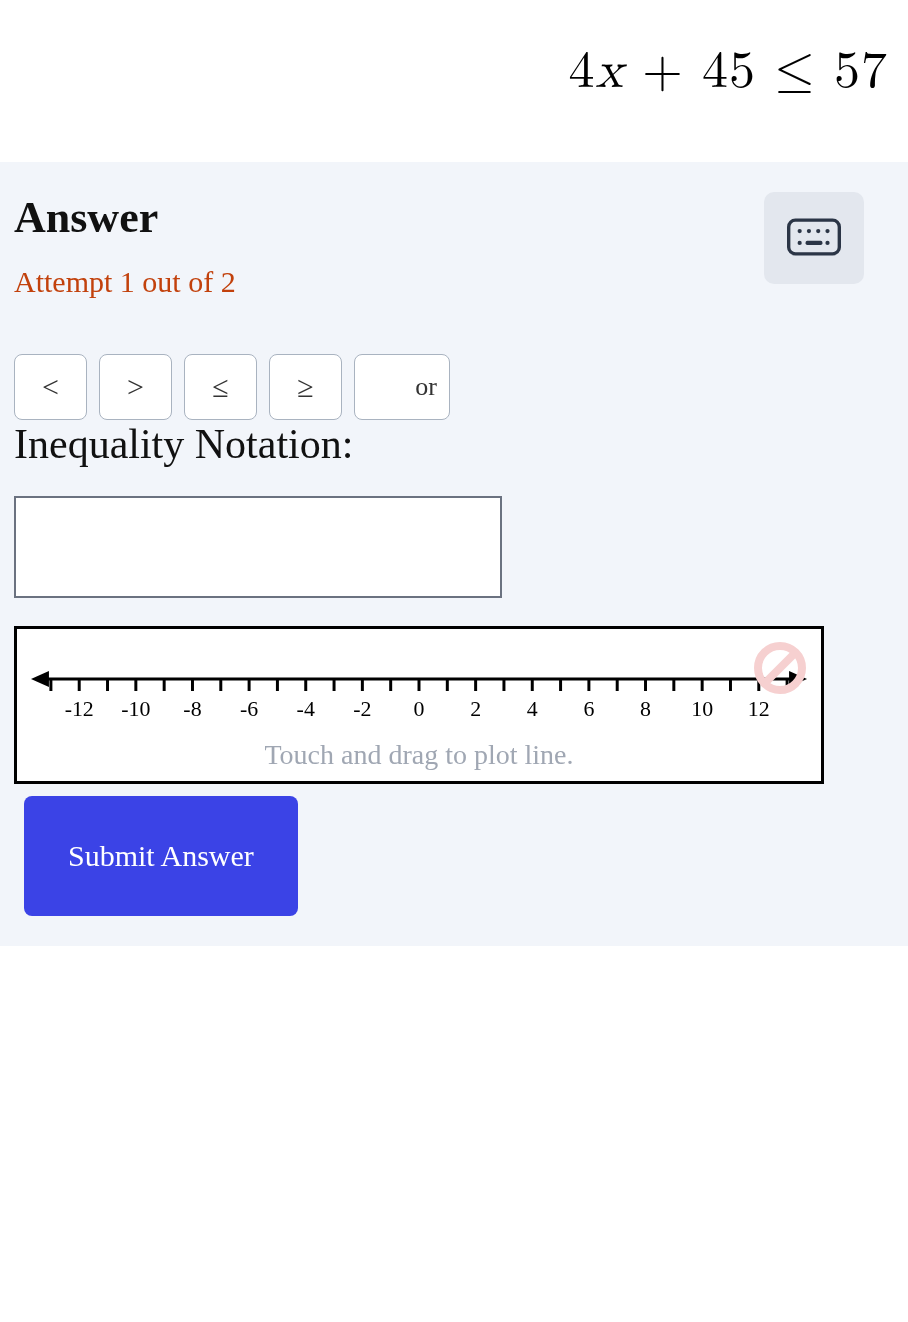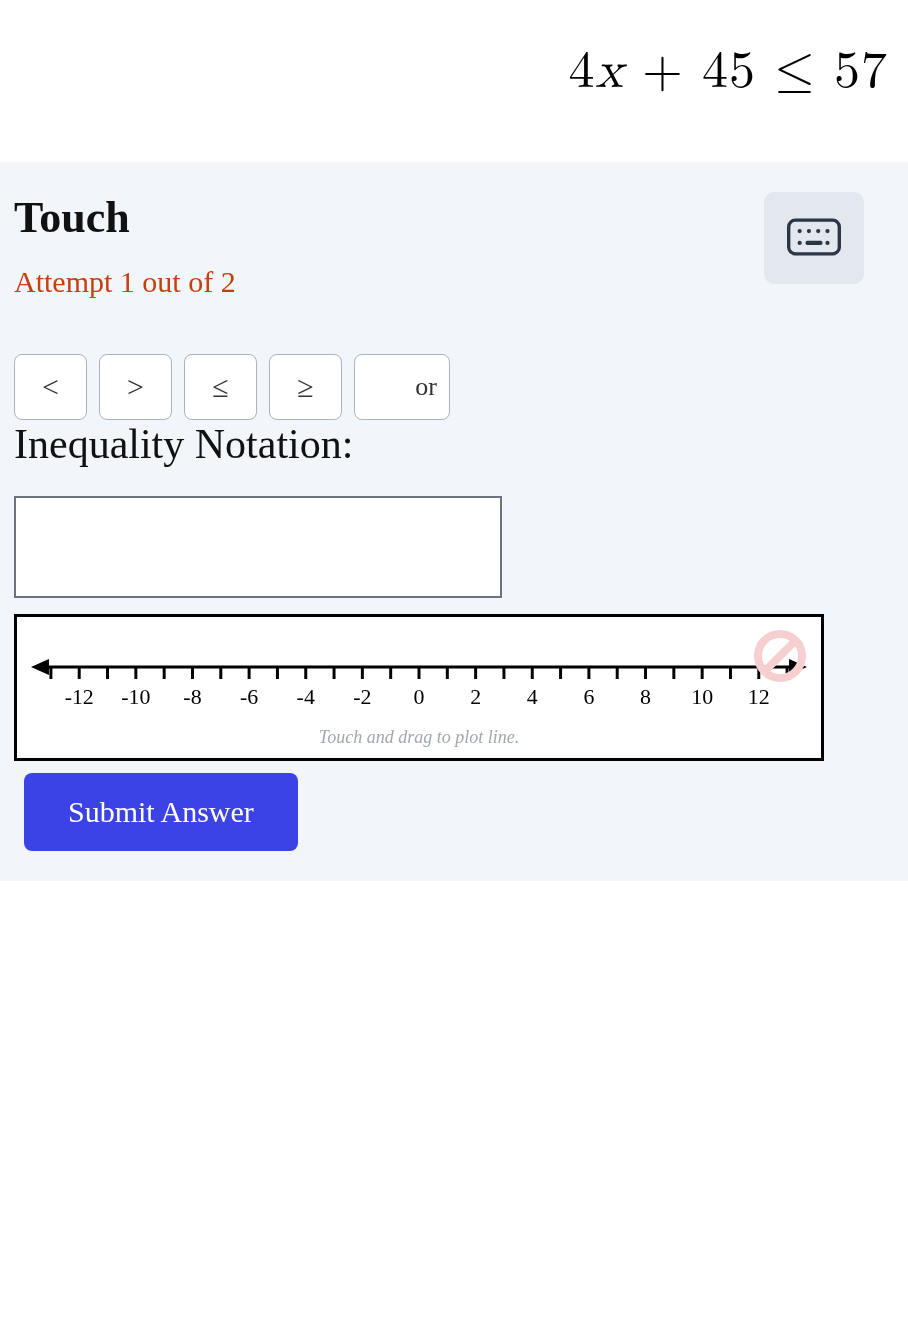--- a/index.html
+++ b/index.html
@@ -92,21 +92,21 @@
       margin-top: 28px;
       width: 488px;
       height: 102px;
       background: #fff;
       border: 2px solid #6b7280;
       font-size: 30px;
       padding: 0 12px;
       font-family: Georgia, serif;
     }
     .number-line-wrap {
-      margin-top: 16px;
+      margin-top: 28px;
       width: 810px;
       border: 3px solid #000;
       background: #fff;
       padding: 22px 14px 10px;
       position: relative;
     }
     .clear-icon {
       position: absolute;
       top: 12px;
       right: 14px;
@@ -114,33 +114,32 @@
       height: 54px;
     }
     .nl-svg {
       width: 100%;
       height: 80px;
       display: block;
     }
     .nl-hint {
       text-align: center;
       color: #a0a7b3;
-      font-size: 18px;
-      font-style: italic;
+      font-size: 28px;
       margin-top: 8px;
       font-family: Georgia, serif;
     }
     .submit-btn {
       margin-top: 12px;
       margin-left: 10px;
       background: #3b43e6;
       color: #fff;
       border: none;
       font-size: 30px;
-      padding: 22px 44px;
+      padding: 43px 44px;
       border-radius: 8px;
       cursor: pointer;
       font-family: Georgia, serif;
     }
     .tick-label {
       font-family: Georgia, serif;
       font-size: 22px;
       fill: #000;
       text-anchor: middle;
     }
@@ -150,21 +149,21 @@
 
 <div class="question-area">
   <div class="formula">
     <span>4</span><span class="var">x</span><span> + </span><span>45</span><span> ≤ </span><span>57</span>
   </div>
 </div>
 
 <div class="answer-panel">
   <div class="answer-header">
     <div>
-      <div class="answer-title">Touch</div>
+      <div class="answer-title">Answer</div>
       <div class="attempt-text">Attempt 1 out of 2</div>
     </div>
     <button class="keyboard-btn">
       <span>
         <svg viewBox="0 0 64 44" fill="none" stroke="#2b3546" stroke-width="4">
           <rect x="2" y="2" width="60" height="40" rx="8"></rect>
           <circle cx="15" cy="15" r="2.5" fill="#2b3546" stroke="none"></circle>
           <circle cx="26" cy="15" r="2.5" fill="#2b3546" stroke="none"></circle>
           <circle cx="37" cy="15" r="2.5" fill="#2b3546" stroke="none"></circle>
           <circle cx="48" cy="15" r="2.5" fill="#2b3546" stroke="none"></circle>

